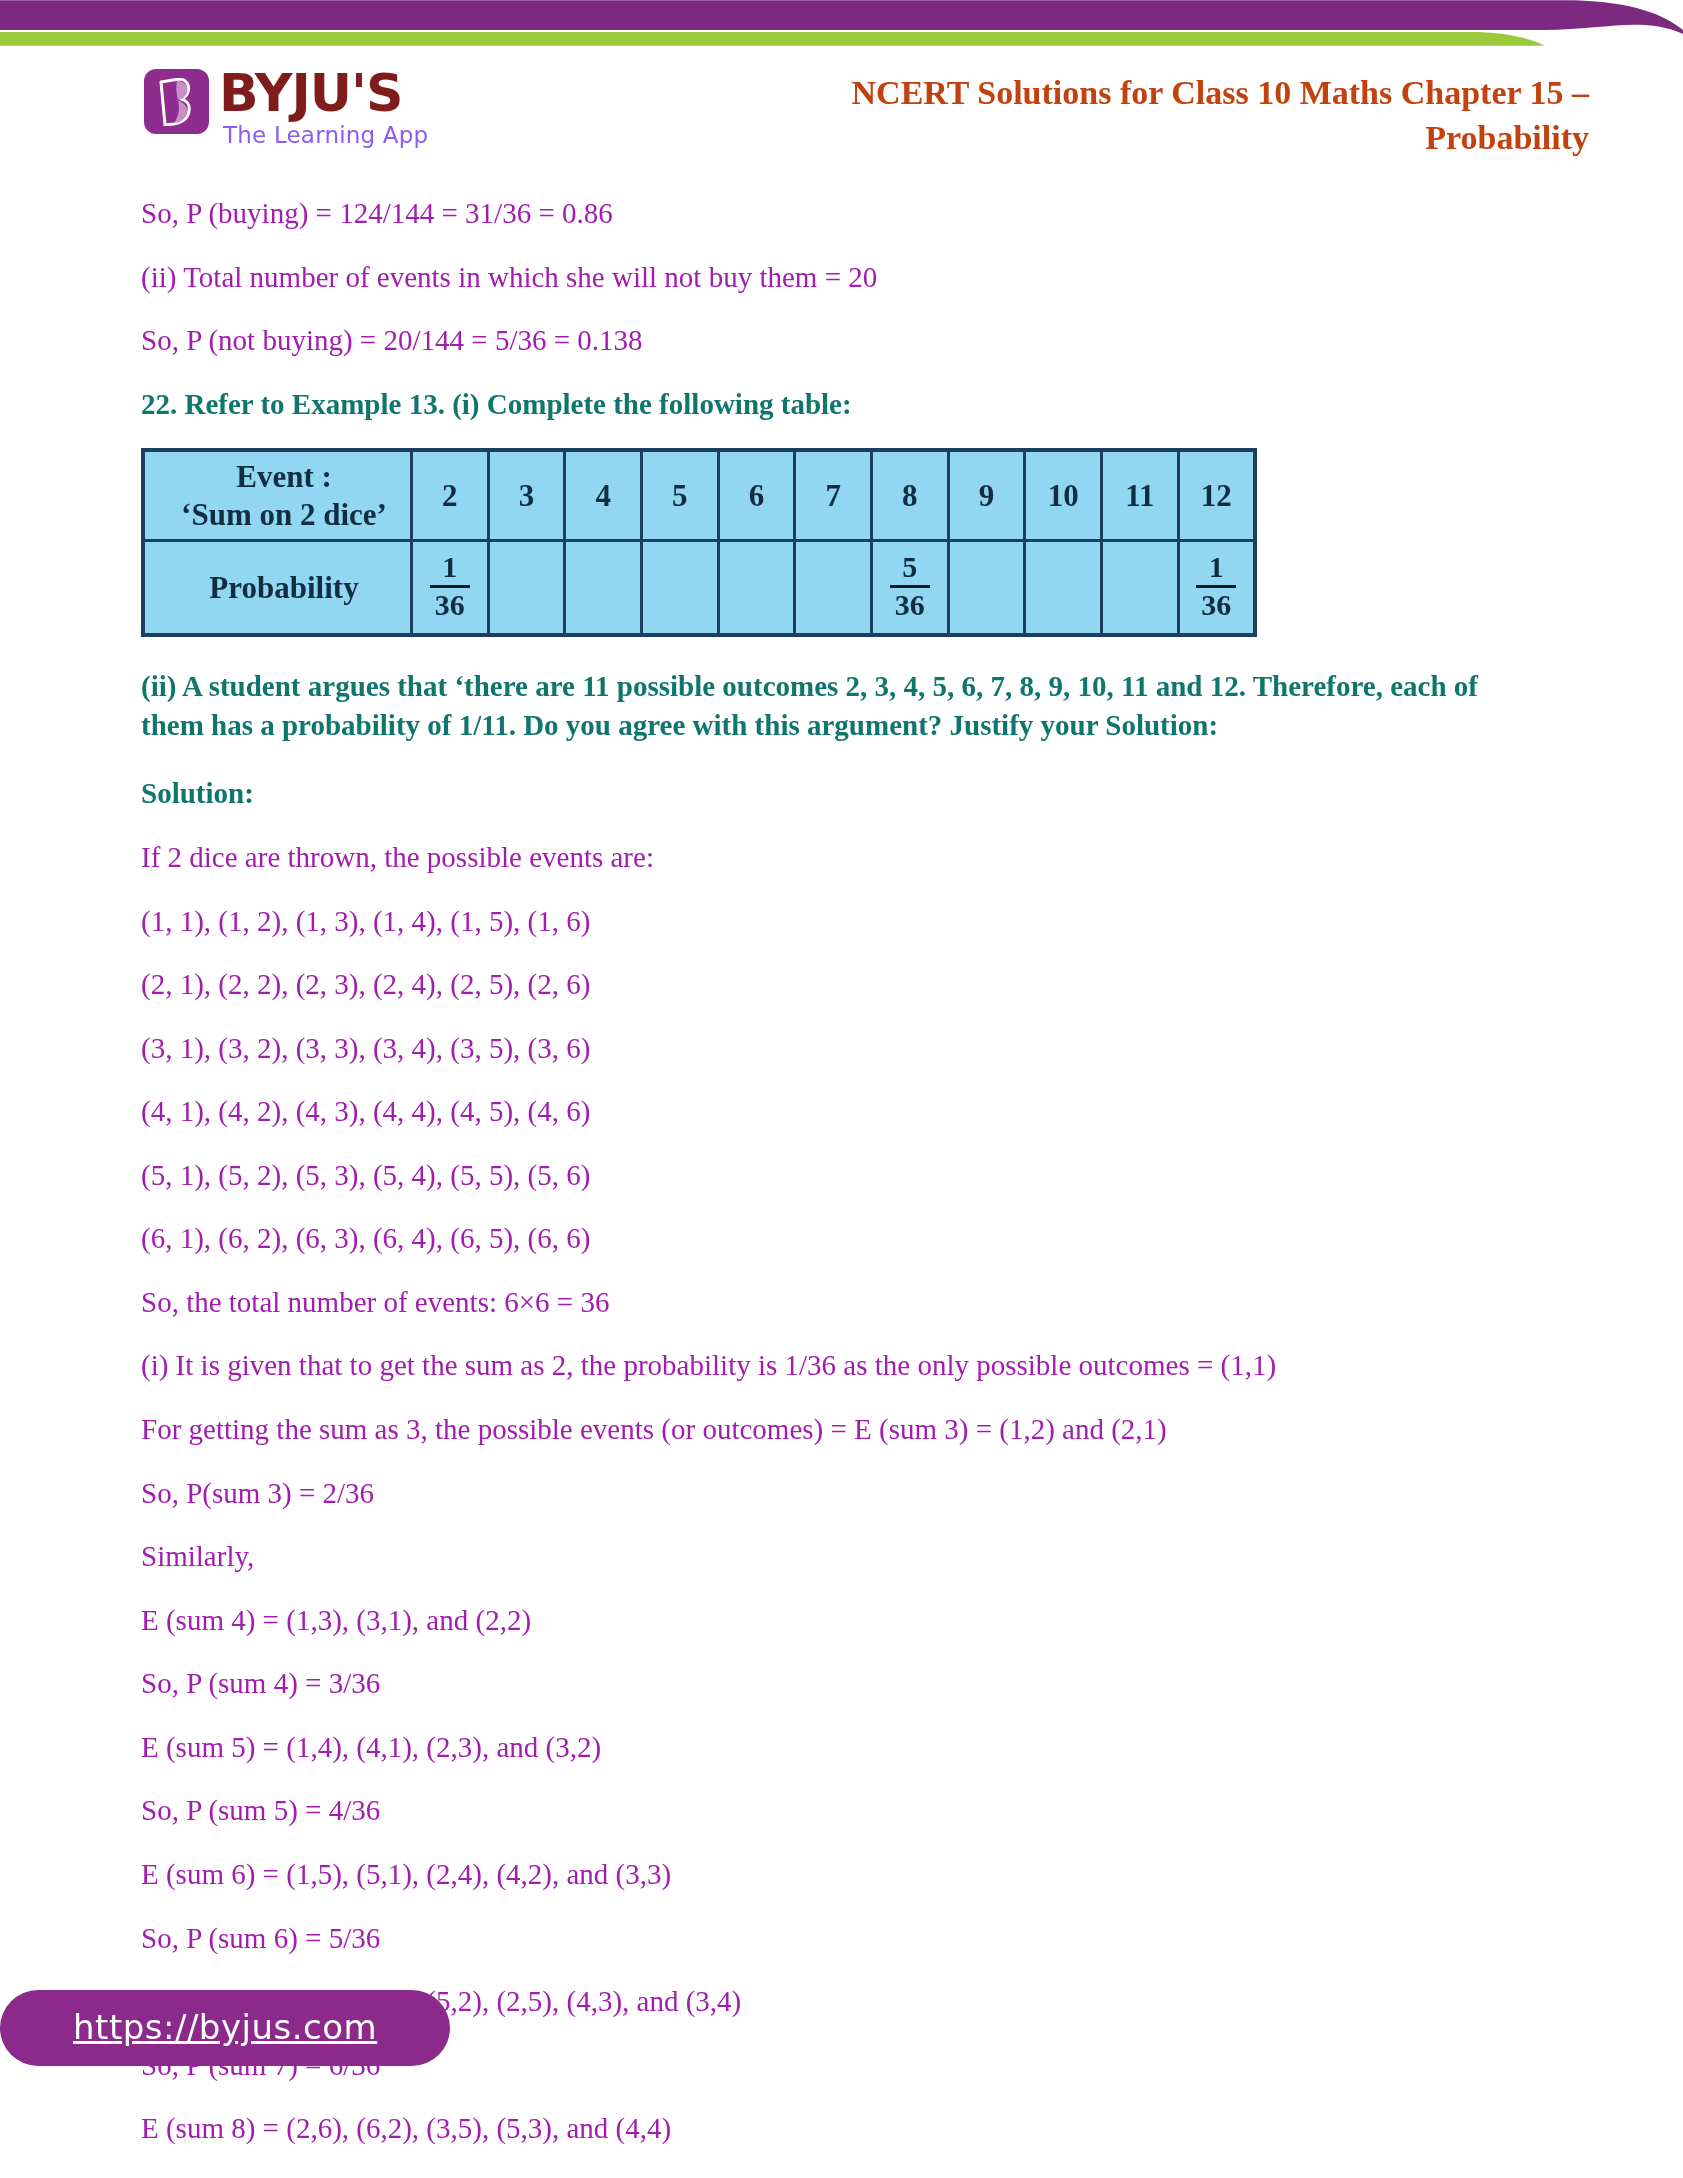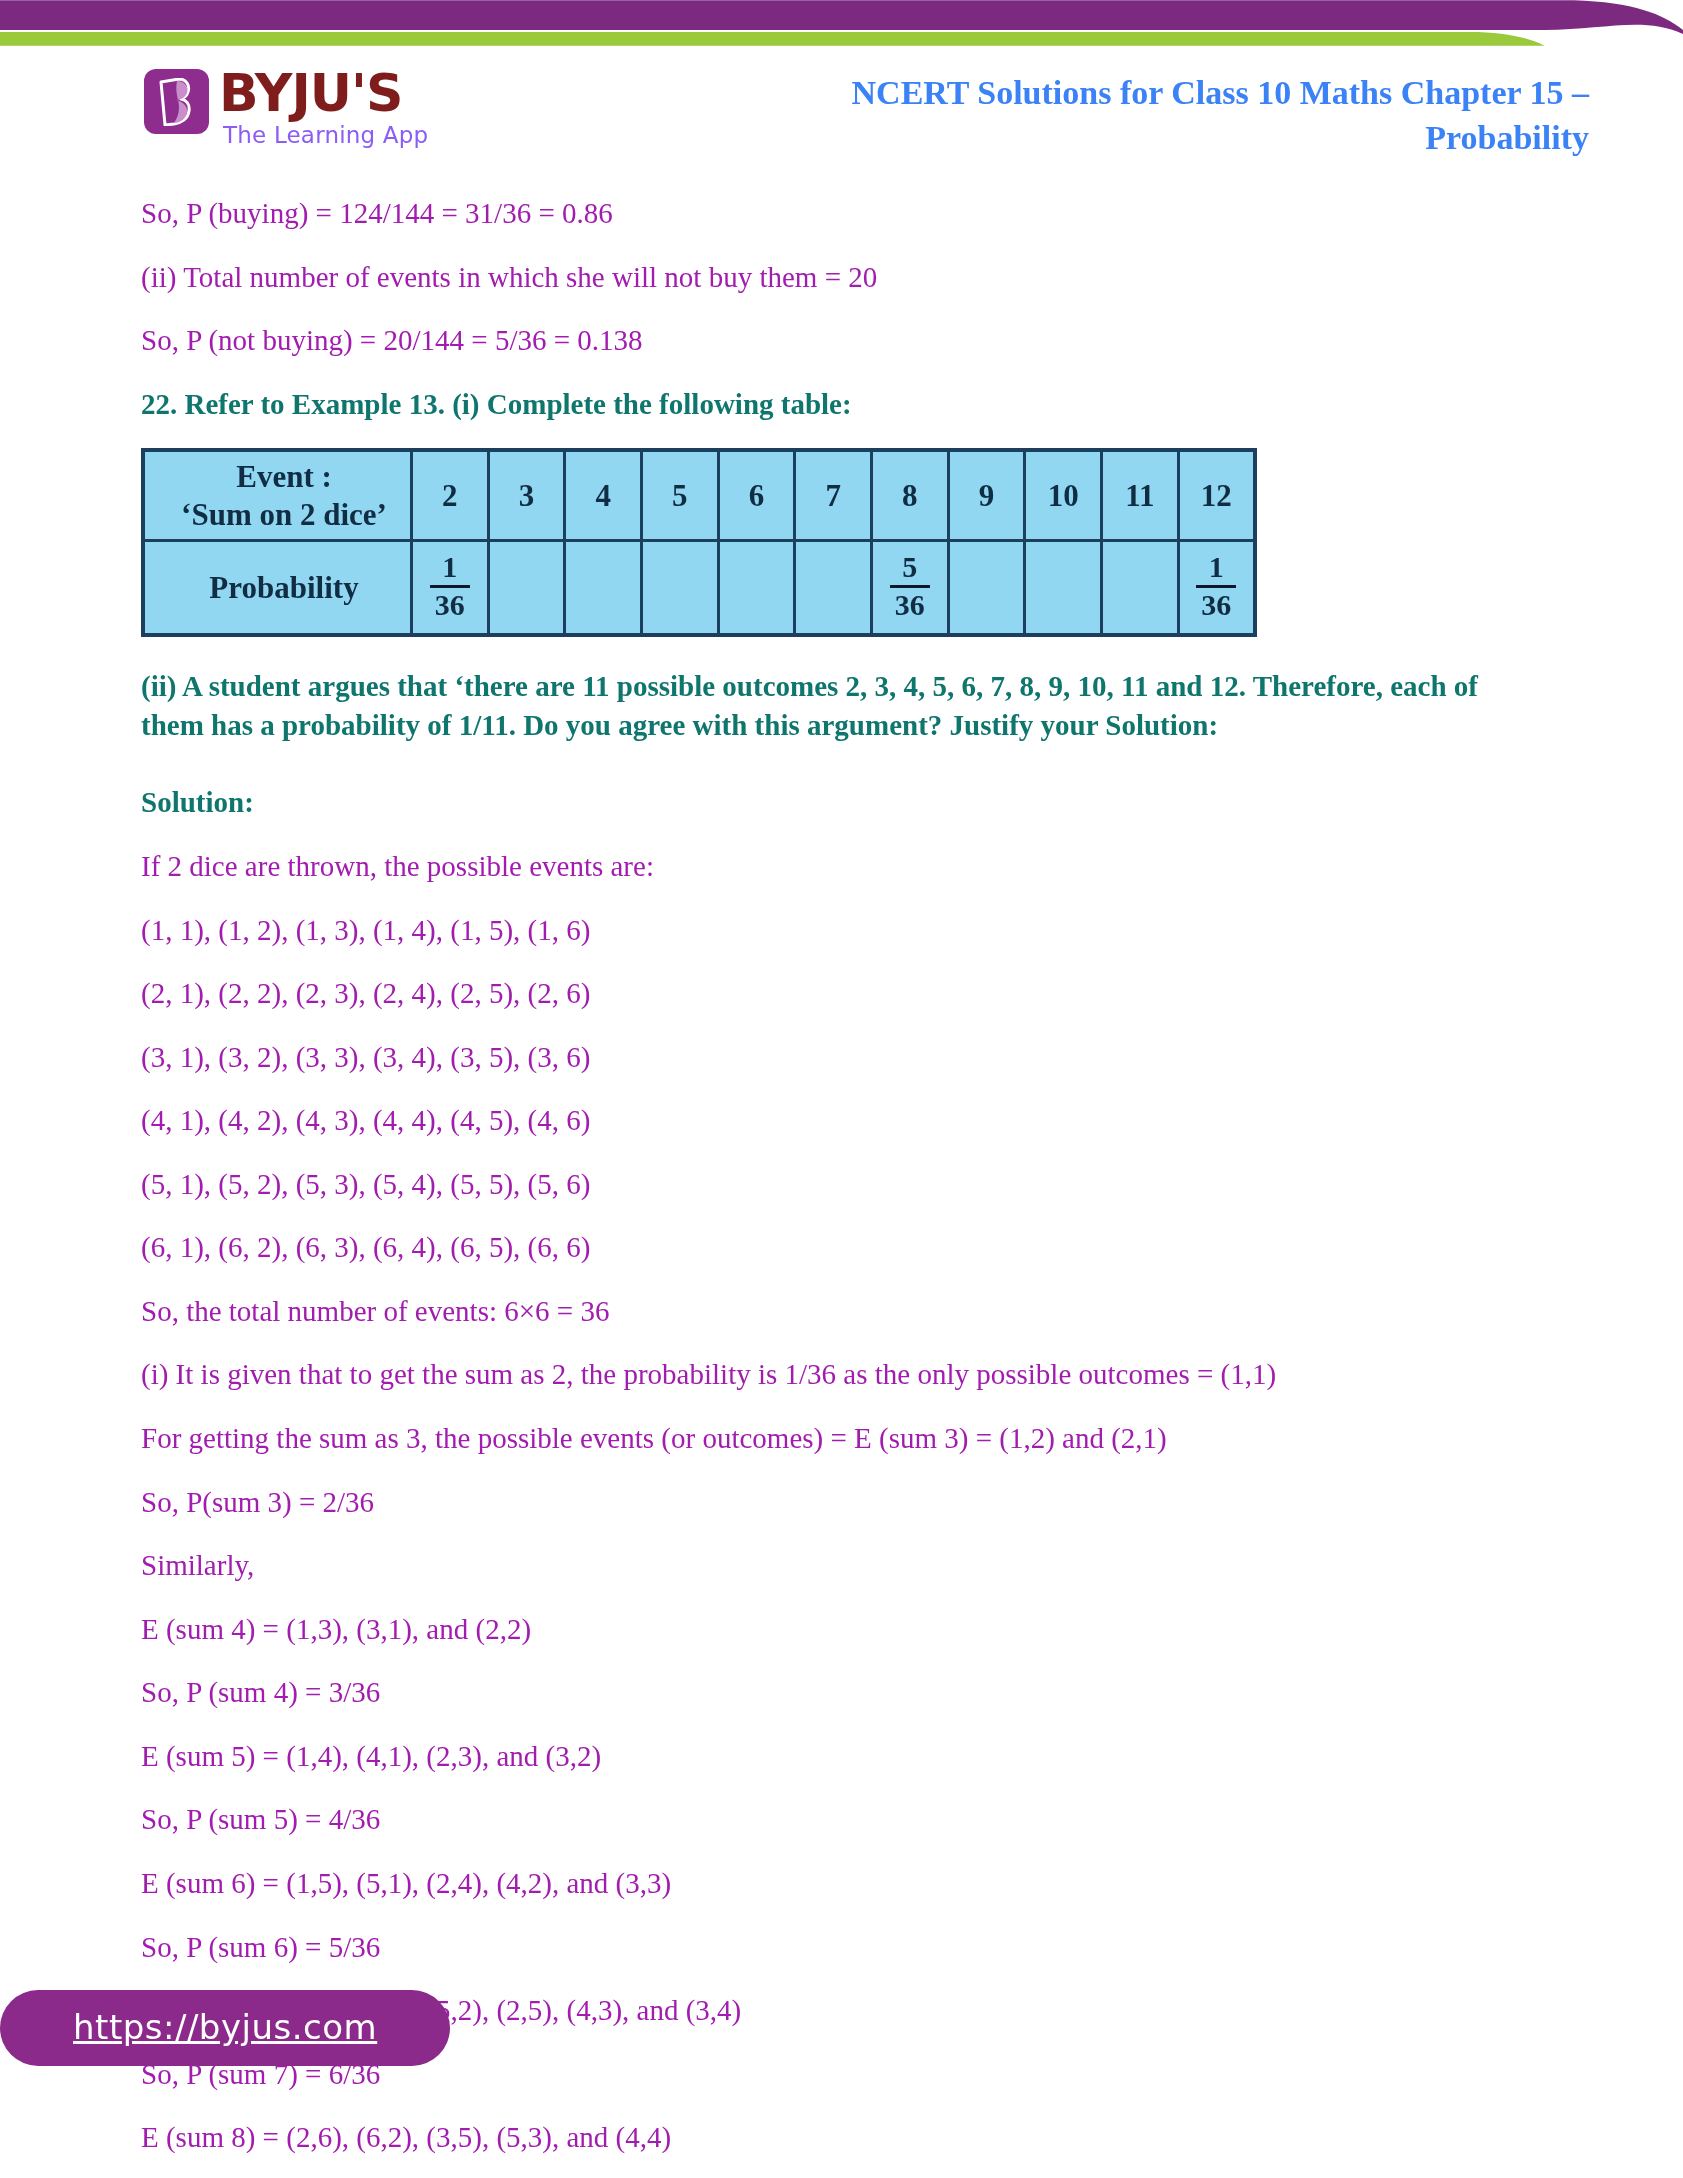--- a/index.html
+++ b/index.html
@@ -78,41 +78,41 @@
   .header-title {
     position: absolute;
     right: 94px;
     top: 12px;
     width: 812px;
     text-align: right;
     font-family: "Liberation Serif", serif;
     font-weight: bold;
     font-size: 34px;
     line-height: 1.32;
-    color: #3b82f6;
+    color: #c2410c;
   }
 
   
   .content {
     position: absolute;
     left: 141px;
     top: 194px;
     width: 1406px;
   }
   .para {
     font-size: 29px;
     line-height: 1.33;
     margin: 0 0 25px 0;
     color: #a21caf;
   }
   .para.bold {
     font-weight: bold;
     color: #0f766e;
   }
-  .para.q-block { margin-bottom: 39px; }
+  .para.q-block { margin-bottom: 30px; }
 
   
   .table-wrap {
     margin: 14px 0 30px 0;
     width: 1203px;
   }
   table.prob-table {
     border-collapse: collapse;
     width: 1116px;
     background: #92d7f2;

